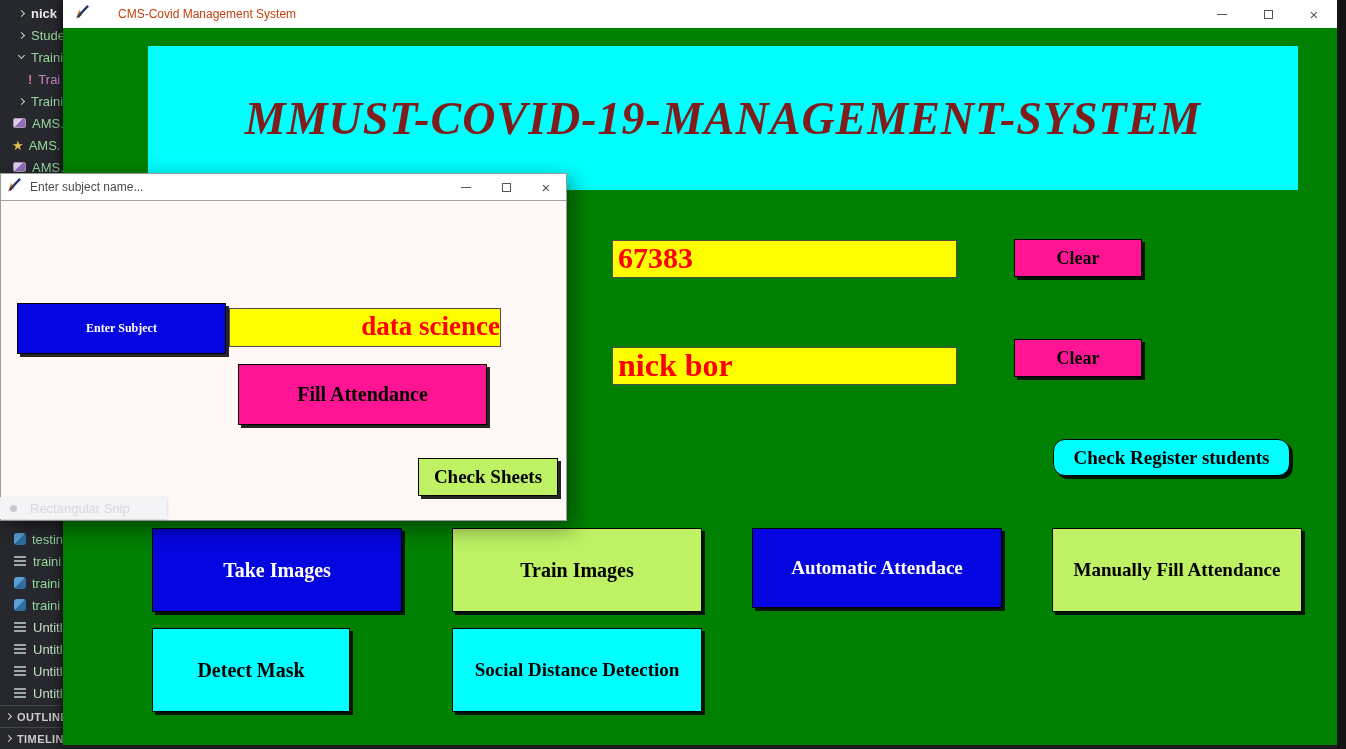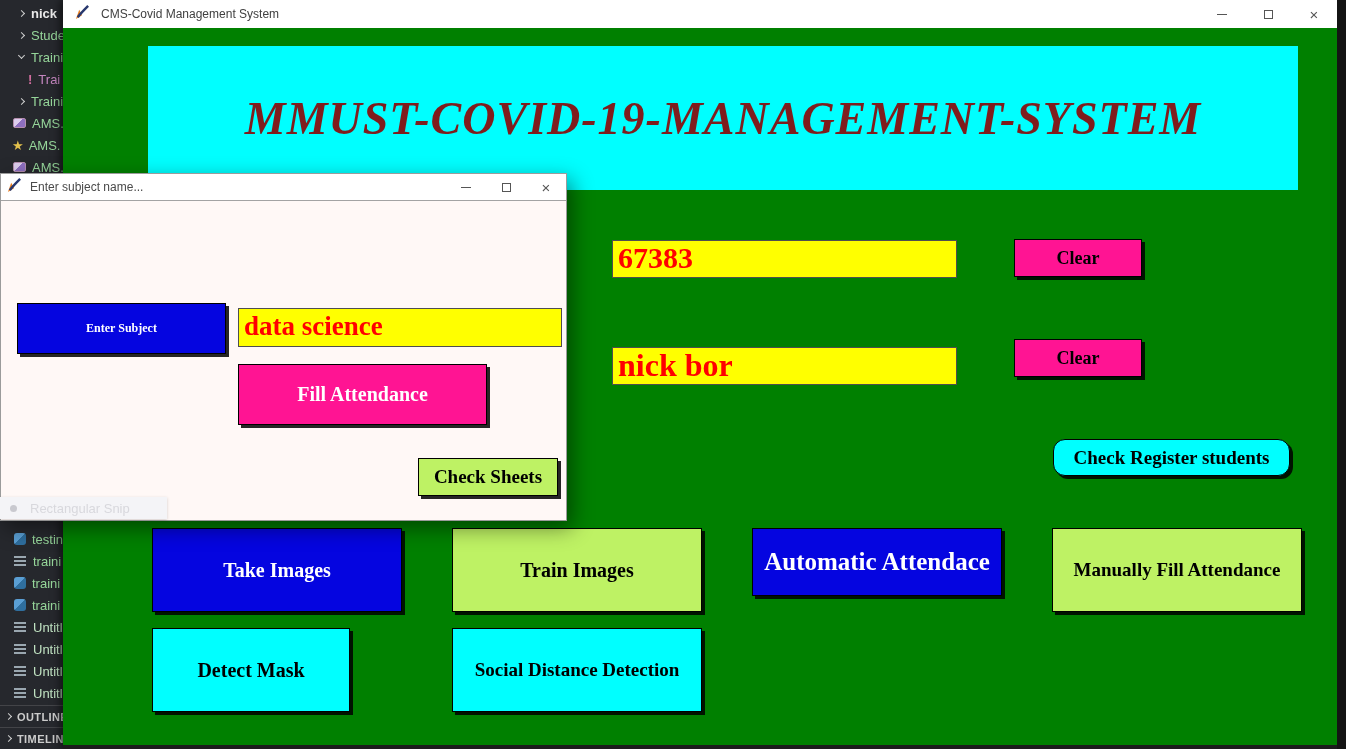--- a/index.html
+++ b/index.html
@@ -33,21 +33,21 @@
   .section-row { position:absolute; left:0; width:190px; height:22px; display:flex;
     align-items:center; color:#cccccc; font-weight:bold; font-size:11px;
     letter-spacing:.4px; border-top:1px solid rgba(200,200,200,.18); cursor:pointer; }
   .section-row .chev { margin:0 6px 0 6px; }
 
   
   .cms-window { position:absolute; left:63px; top:0; width:1274px; height:749px;
     background:#008000; z-index:2; box-shadow:-3px 0 8px rgba(0,0,0,.55); }
   .titlebar { position:absolute; top:0; left:0; right:0; height:28px; background:#ffffff;
     display:flex; align-items:center; }
-  .titlebar .apptitle { color:#404040; font-size:12px; margin-left:11px; }
+  .titlebar .apptitle { color:#c2410c; font-size:12px; margin-left:28px; }
   .tkicon { margin-left:12px; flex:none; }
   .win-controls { position:absolute; right:0; top:0; height:100%; display:flex; }
   .wbtn { width:46px; height:100%; display:flex; align-items:center; justify-content:center;
     color:#555; cursor:pointer; }
   .glyph-min { width:10px; height:1px; background:#555; display:inline-block; }
   .glyph-max { width:9px; height:9px; border:1px solid #555; display:inline-block; }
   .glyph-close { font-size:15px; line-height:1; }
 
   .banner { position:absolute; left:85px; top:46px; width:1150px; height:144px;
     background:#00FFFF; display:flex; align-items:center; justify-content:center; }
@@ -65,42 +65,42 @@
   .lawn { background:#bef264; color:#000; }
   .cyan { background:#00FFFF; color:#000; }
 
   #id-entry   { left:549px; top:240px; width:345px; height:38px; font-size:30px; }
   #name-entry { left:549px; top:347px; width:345px; height:38px; font-size:32px; }
   #clear-id   { left:951px; top:239px; width:128px; height:38px; font-size:18px; color:#000; }
   #clear-name { left:951px; top:339px; width:128px; height:38px; font-size:18px; color:#000; }
   #check-register { left:990px; top:439px; width:237px; height:37px; font-size:19px;border-radius:12px; }
   #take-images { left:89px;  top:528px; width:250px; height:84px; font-size:20px; }
   #train-images{ left:389px; top:528px; width:250px; height:84px; font-size:20px; }
-  #auto-att    { left:689px; top:528px; width:250px; height:68px; font-size:25px; }
+  #auto-att    { left:689px; top:528px; width:250px; height:80px; font-size:19px; }
   #manual-att  { left:989px; top:528px; width:250px; height:84px; font-size:19px; }
   #detect-mask { left:89px;  top:628px; width:198px; height:84px; font-size:20px; }
   #social-dist { left:389px; top:628px; width:250px; height:84px; font-size:19px; }
 
   .right-strip { position:absolute; right:0; top:0; width:9px; height:749px;
     background:#141414; z-index:3; }
   .bottom-strip { position:absolute; left:63px; right:9px; bottom:0; height:4px;
     background:#1c1c1c; z-index:3; }
 
   
   .dialog { position:absolute; left:0; top:173px; width:567px; height:348px;
     background:#FFF8F6; z-index:4; border:1px solid #9b9b9b;
     box-shadow:5px 7px 20px rgba(0,0,0,.45); }
   .dlg-titlebar { position:relative; height:27px; background:#ffffff; display:flex;
     align-items:center; border-bottom:1px solid #a3a3a3; }
   .dlg-titlebar .apptitle { color:#4a4a4a; font-size:12px; margin-left:8px; }
   .dlg-titlebar .tkicon { margin-left:6px; }
   .dlg-titlebar .wbtn { width:40px; }
   #enter-subject { left:16px; top:129px; width:209px; height:51px; font-size:12px; }
-  #subject-entry { position:absolute; left:237px; top:134px; width:324px; height:39px; font-size:27px; }
-  #fill-attendance { left:237px; top:190px; width:249px; height:61px; font-size:20px; color:#ffffff; }
+  #subject-entry { position:absolute; left:228px; top:134px; width:272px; height:39px; font-size:27px;text-align:right; }
+  #fill-attendance { left:237px; top:190px; width:249px; height:61px; font-size:20px; color:#000000; }
   #check-sheets { left:417px; top:284px; width:140px; height:38px; font-size:19px; }
 
   
   .snip-tooltip { position:absolute; left:0; top:497px; width:167px; height:22px;
     background:#f4f4f7; z-index:5; display:flex; align-items:center;
     box-shadow:0 1px 3px rgba(0,0,0,.18); }
   .snip-dot { width:7px; height:7px; border-radius:50%; background:#c9c9cf; margin-left:10px; flex:none; }
   .snip-label { color:#d8d8dd; font-size:13px; margin-left:13px; white-space:nowrap; }
 </style>
 </head>

